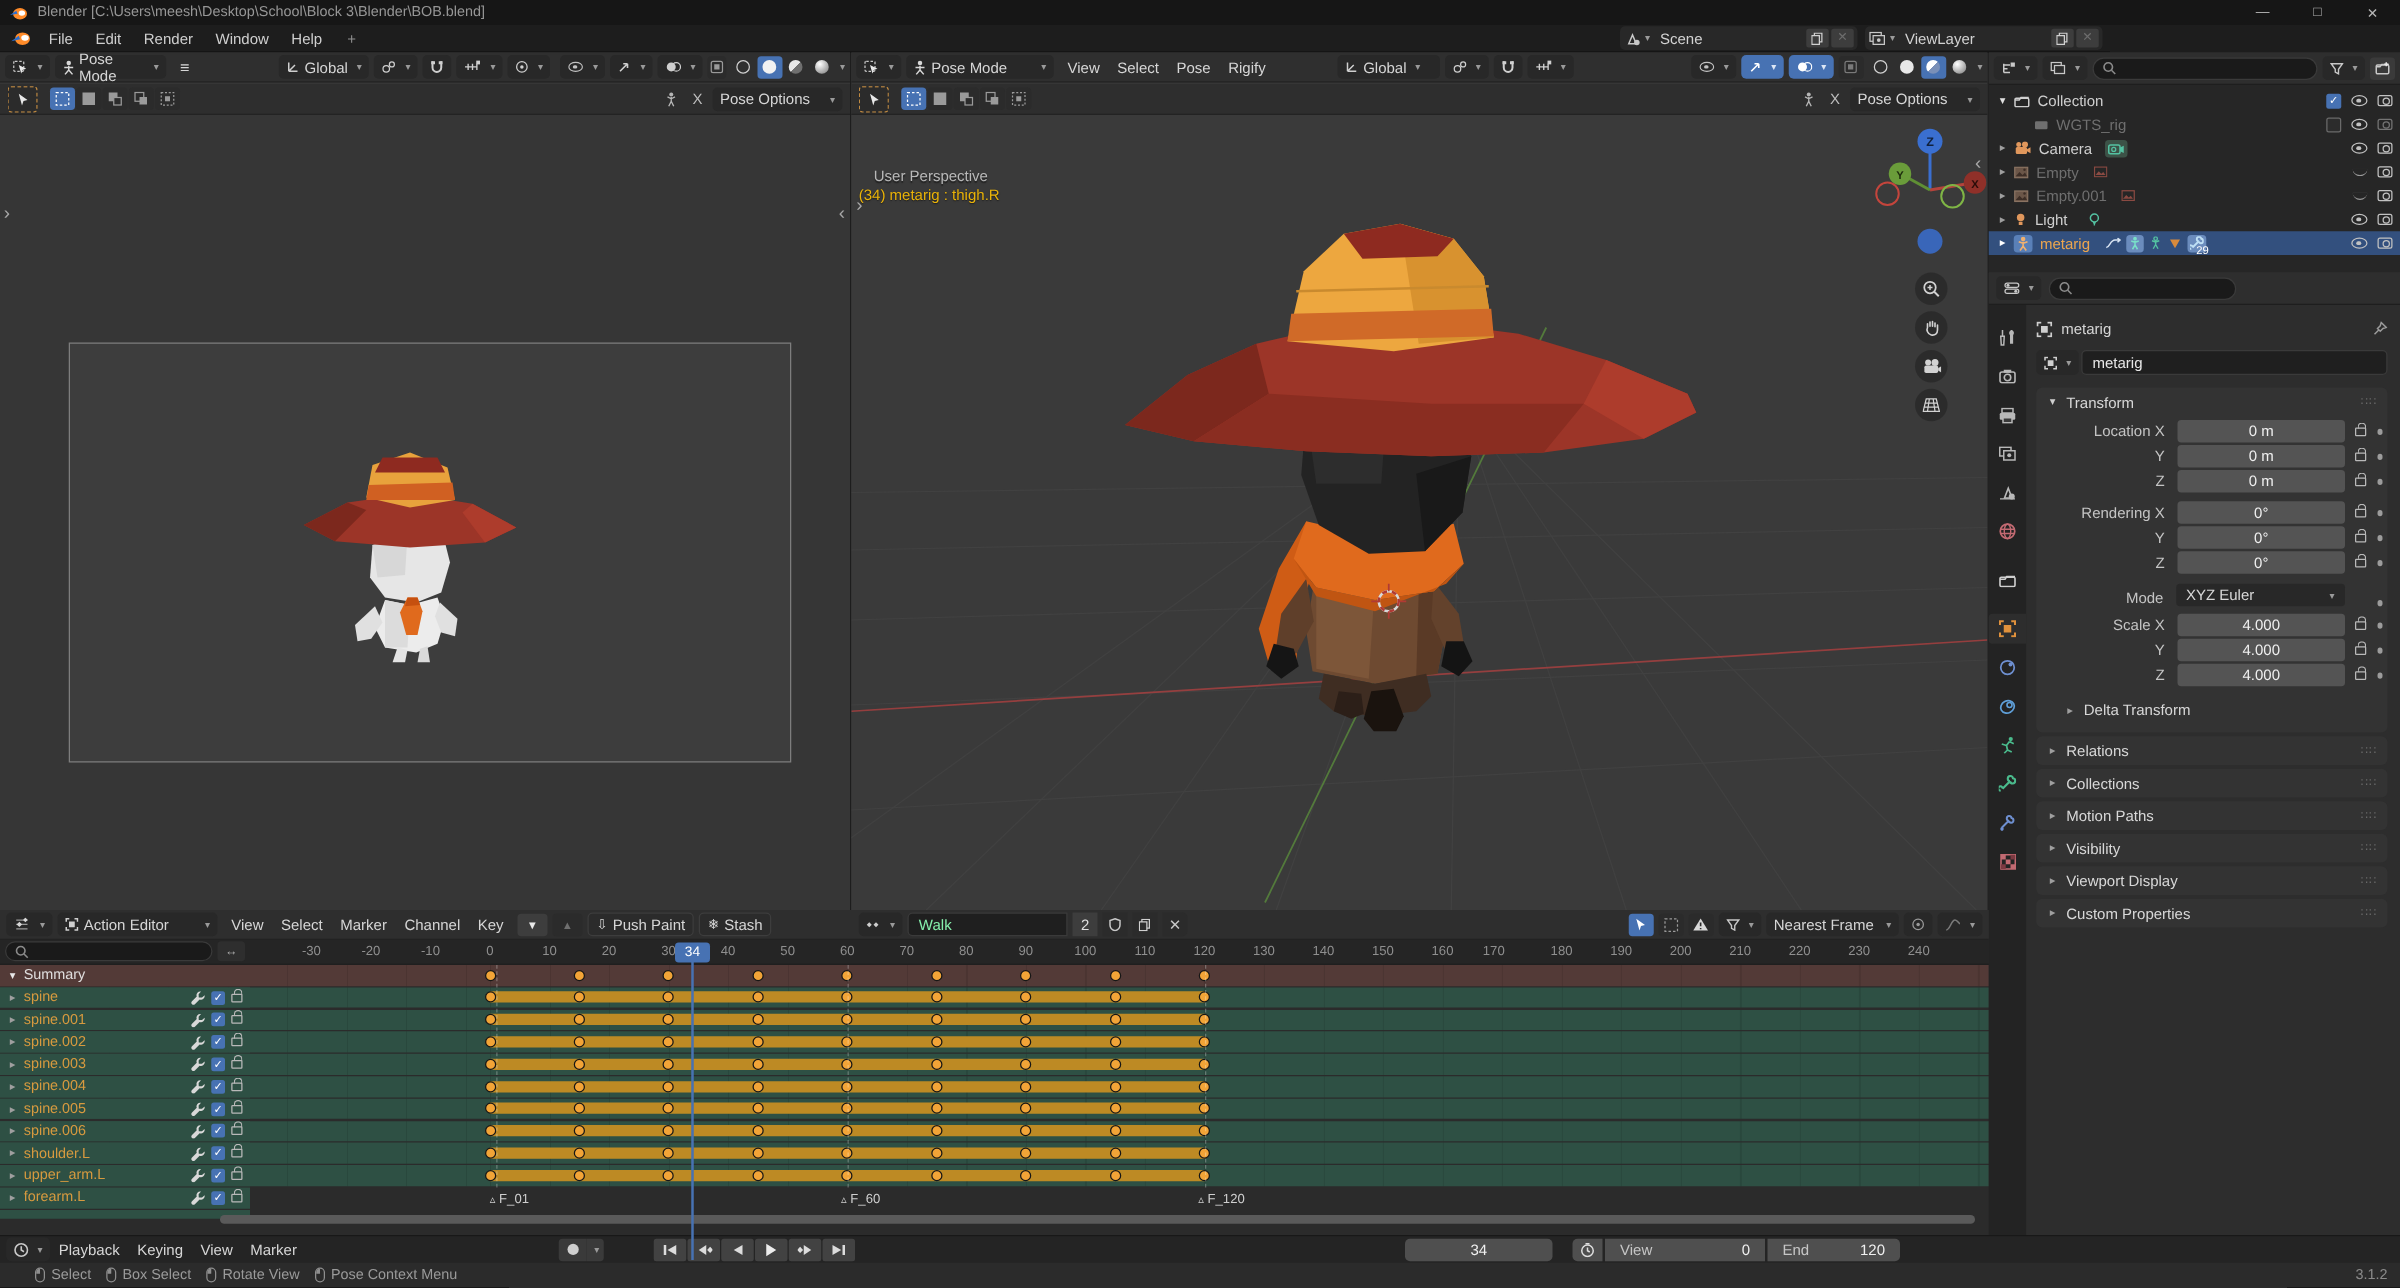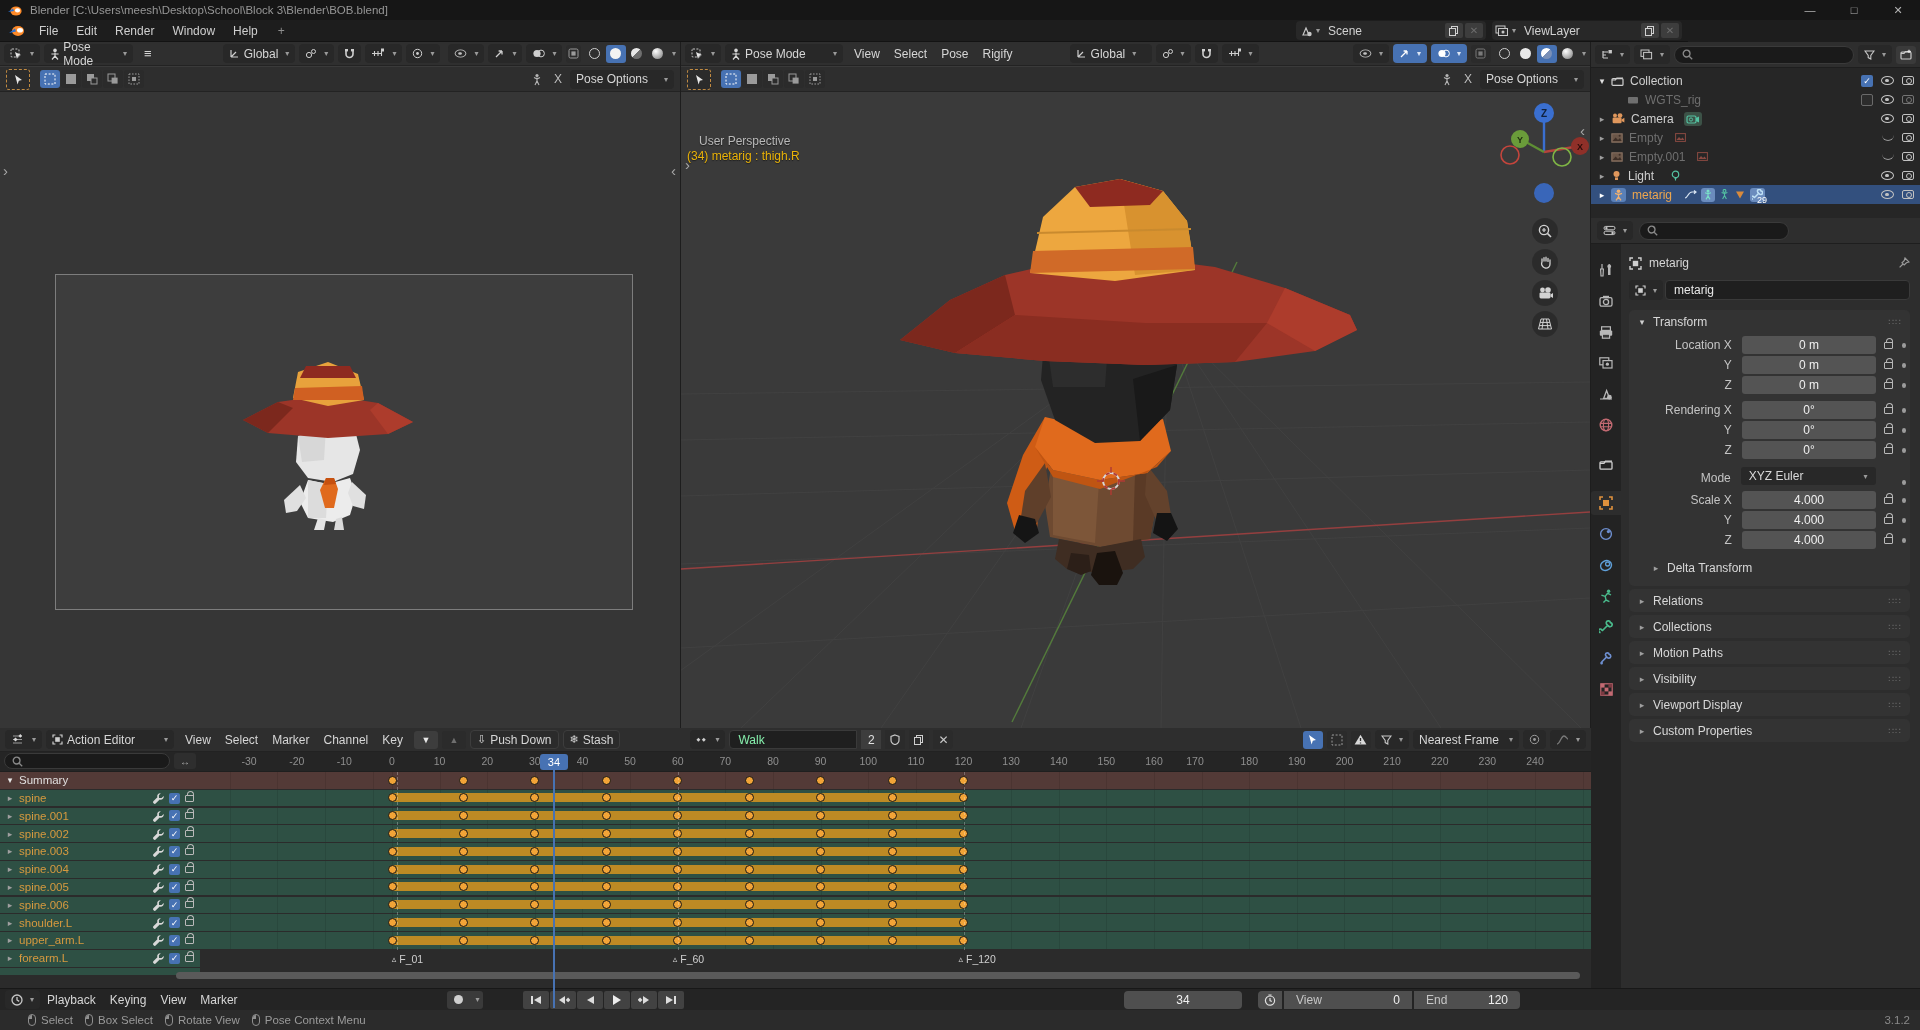--- a/index.html
+++ b/index.html
@@ -1062,21 +1062,21 @@
           <div class="flat">Key</div>
         </div>
       <div class="selbtn" style="background:#3d3d3d;width:24px">
           <span style="color:#e8e8e8;font-size:9px">▼</span>
         </div>
       <div class="selbtn" style="width:24px">
           <span style="color:#6f6f6f;font-size:9px">▲</span>
         </div>
       <div class="pill" style="background:#2b2b2b;border:1px solid #3d3d3d">
           <span style="font-size:11px">⇩</span>
-          <span>Push Down</span>
+          <span>Push Paint</span>
         </div>
       <div class="pill" style="background:#2b2b2b;border:1px solid #3d3d3d">
           <span style="font-size:11px">❄</span>
           <span>Stash</span>
         </div>
       <div class="pill" style="margin-left:66px">
           <svg width="12" height="10">
             <rect x="1" y="3.4" width="2.8" height="2.8" transform="rotate(45 2.4 4.8)" fill="#cfcfcf"></rect>
             <rect x="6.4" y="3.4" width="2.8" height="2.8" transform="rotate(45 7.8 4.8)" fill="#cfcfcf"></rect>
           </svg>

